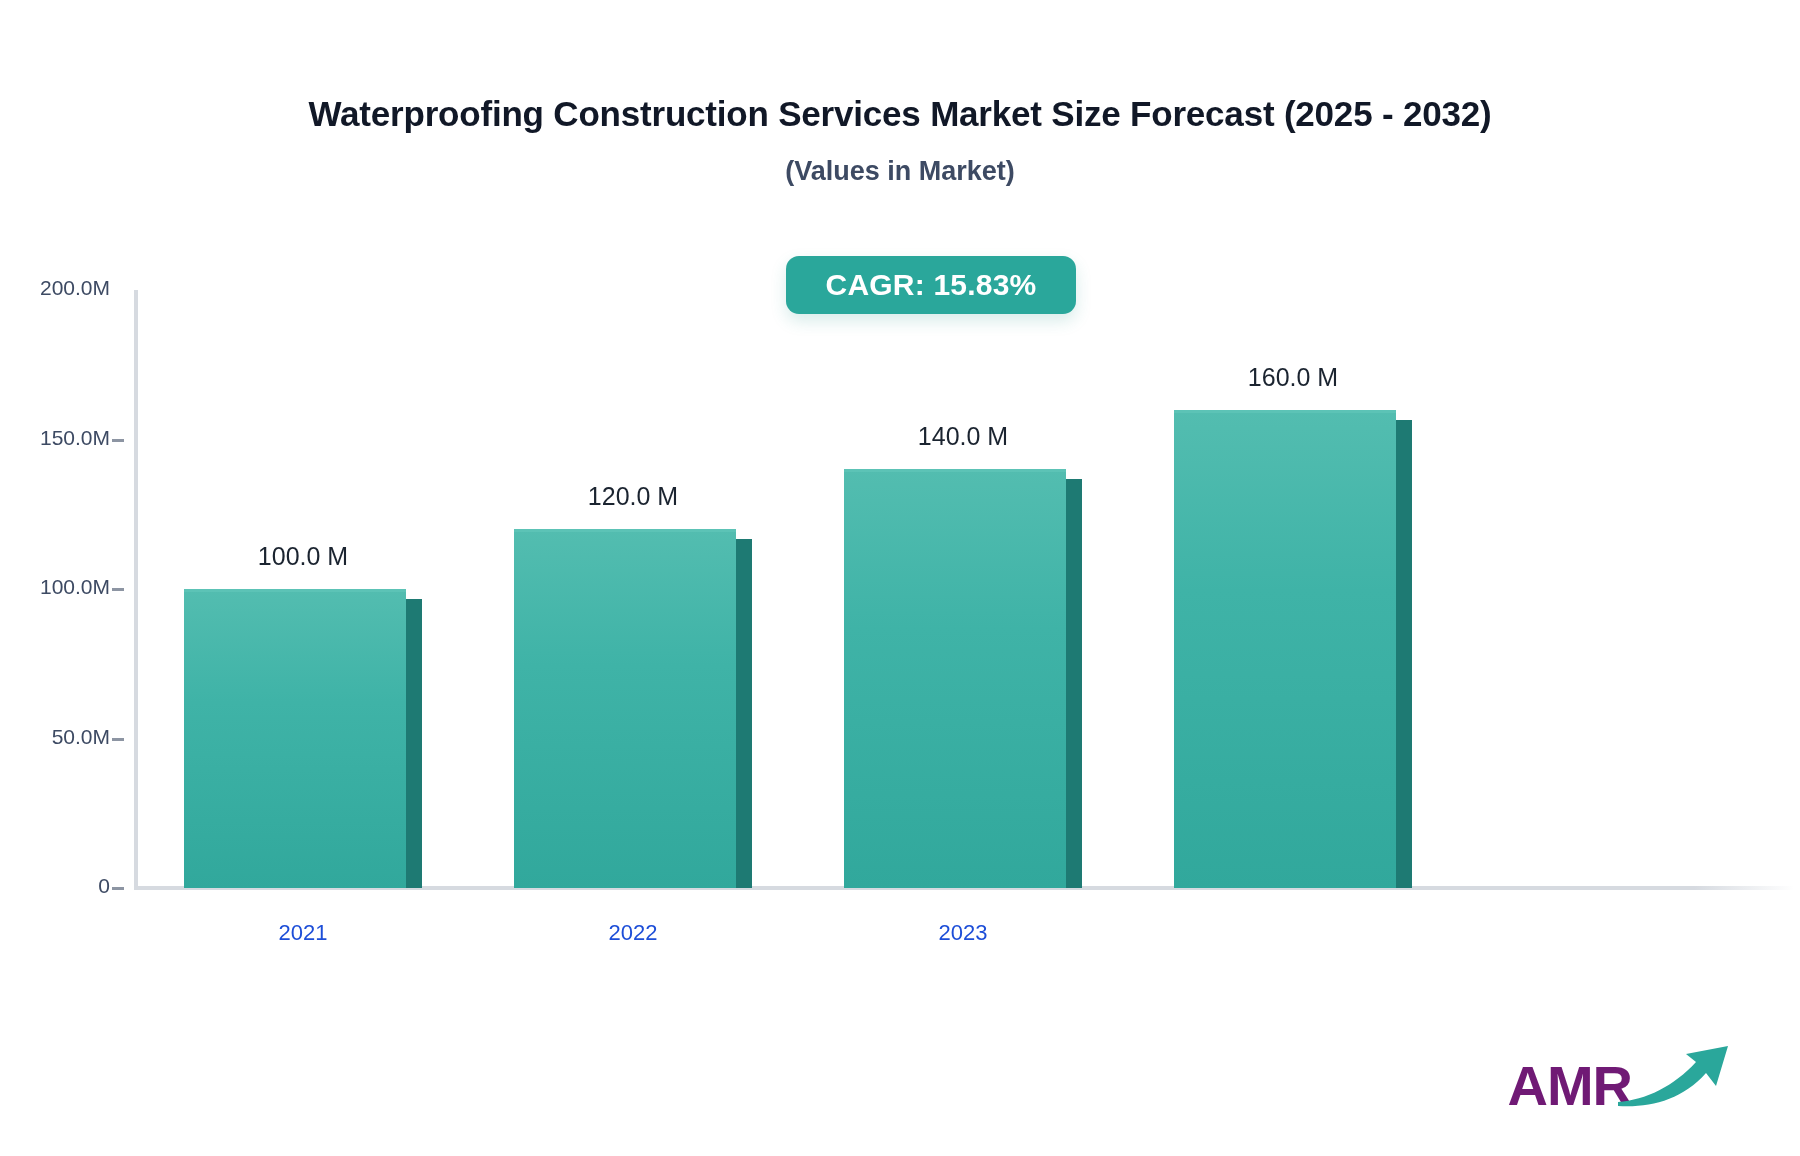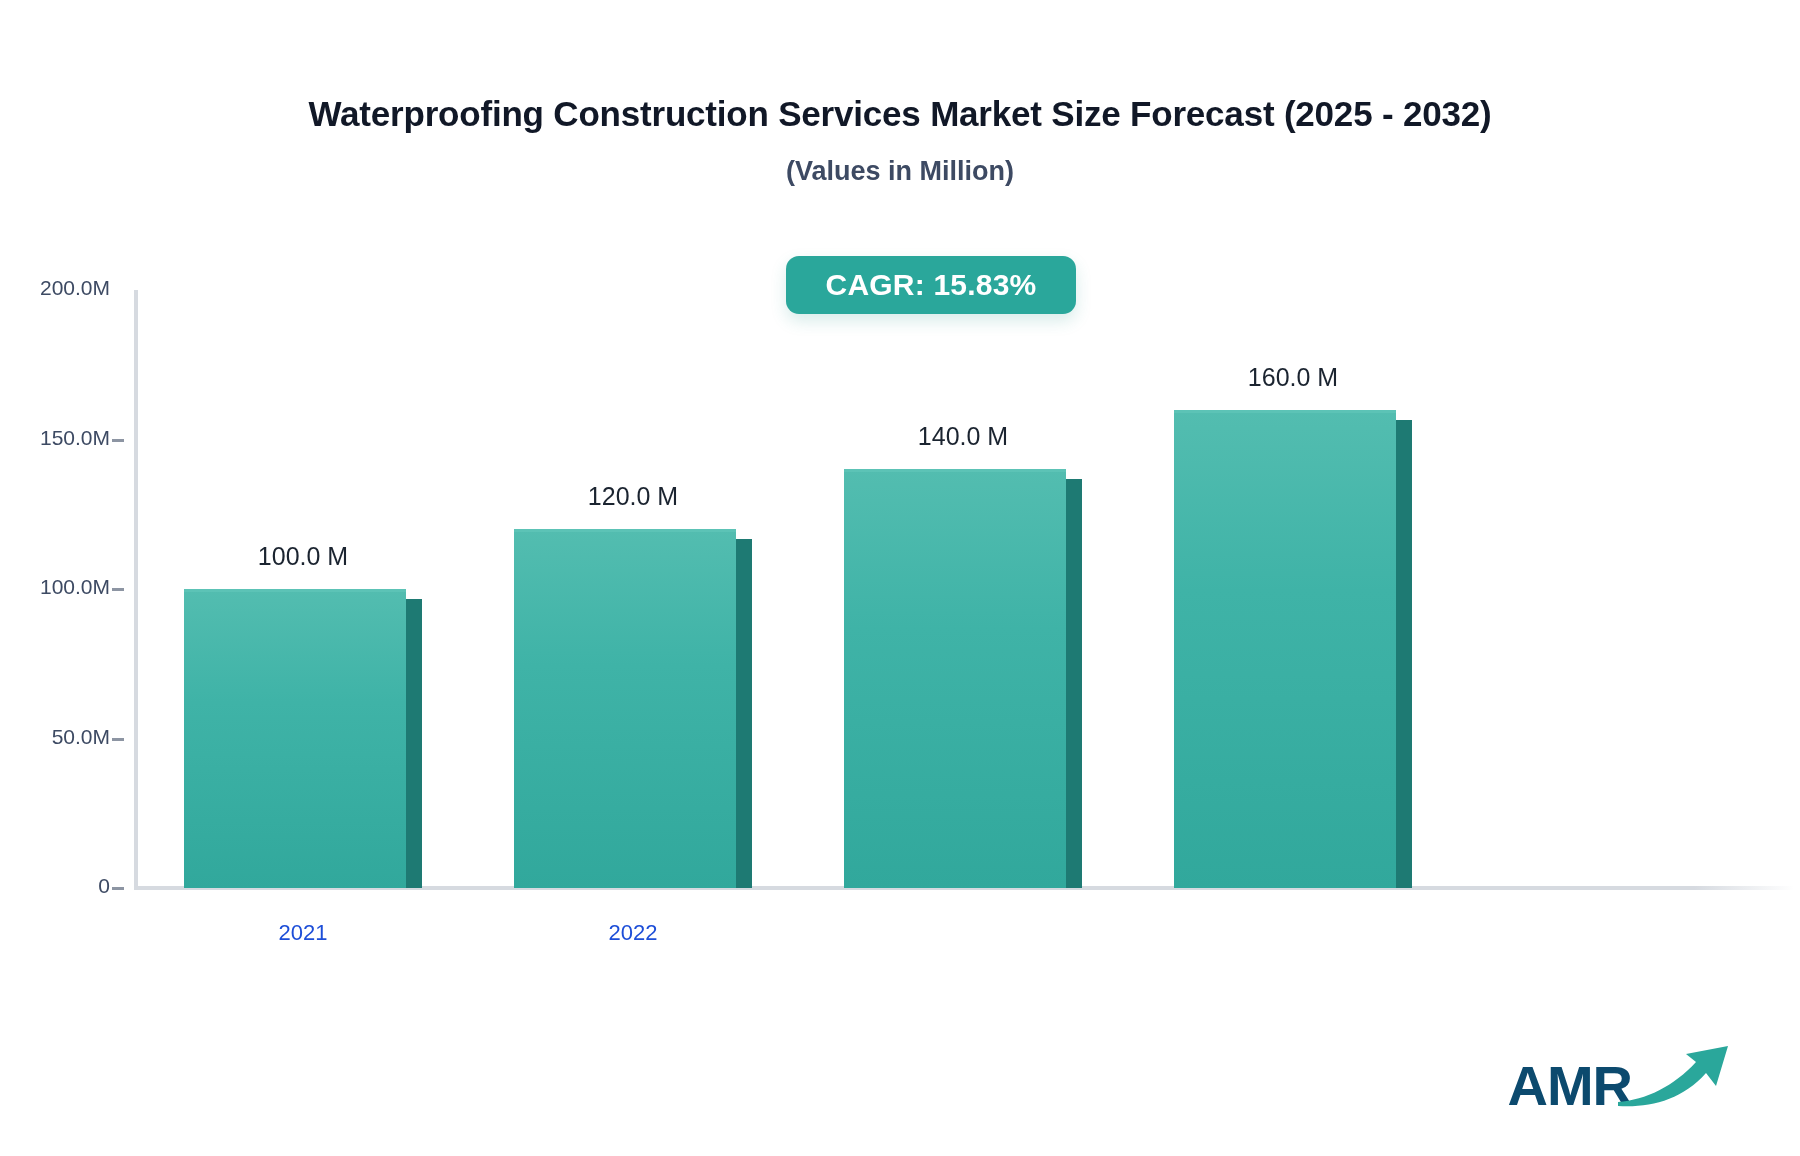--- a/index.html
+++ b/index.html
@@ -154,34 +154,34 @@
   #logo {
     position: absolute;
     right: 68px; bottom: 42px;
     display: flex;
     align-items: flex-end;
     height: 78px;
   }
   #logo-text {
     font-size: 56px;
     font-weight: bold;
-    color: #0c4a6e;
+    color: #701a75;
     letter-spacing: -1px;
     line-height: 1;
   }
   #logo-arrow { margin-left: -16px; margin-bottom: 2px; }
 </style>
 </head>
 <body>
 
 <div id="card">
 
   <div id="header">
     <div id="chart-title">Waterproofing Construction Services Market Size Forecast (2025 - 2032)</div>
-    <div id="chart-subtitle">(Values in Million)</div>
+    <div id="chart-subtitle">(Values in Market)</div>
   </div>
 
   <div id="cagr-badge">
     <span id="cagr-badge-label">CAGR: 15.83%</span>
   </div>
 
   <div id="plot-wrap">
     <div id="y-axis-line"></div>
     <div id="x-axis-line"></div>
     <div id="y-ticks">
@@ -227,20 +227,21 @@
             <div class="bar-top-edge"></div>
           </div>
           <div class="bar-value-label" style="bottom: 496.4px;">160.0 M</div>
         </div>
       </div>
   </div>
 
   <div id="x-labels">
       <div class="x-tick-label" style="left: 0px; width: 330px;">2021</div>
       <div class="x-tick-label" style="left: 330px; width: 330px;">2022</div>
+      <div class="x-tick-label" style="left: 660px; width: 330px;">2023</div>
     </div>
 
   <div id="logo">
     <span id="logo-text">AMR</span>
     <span id="logo-arrow">
       <svg width="116" height="66" viewBox="0 0 116 66">
         <path d="M2 60 C 30 58, 58 44, 80 20 L 70 12 L 112 4 L 100 44 L 90 31 C 66 58, 34 66, 2 64 Z" fill="#2aa79b"></path>
       </svg>
     </span>
   </div>

